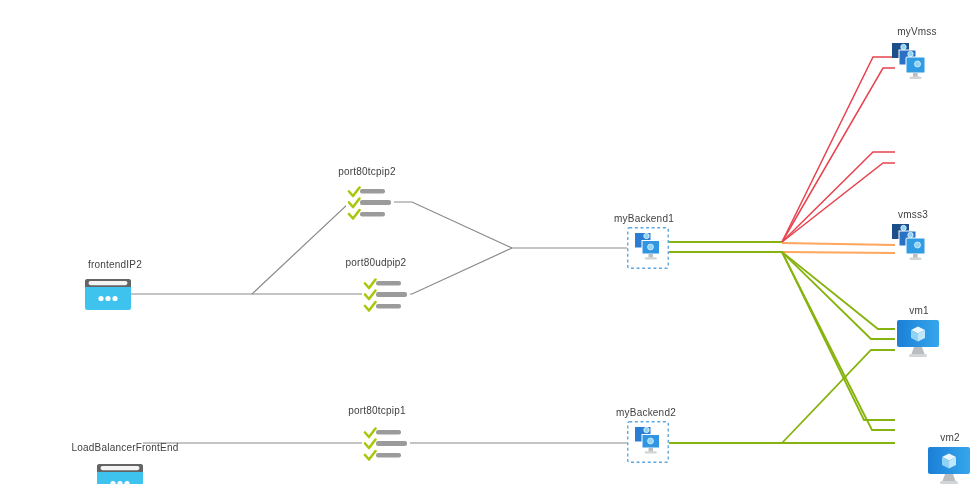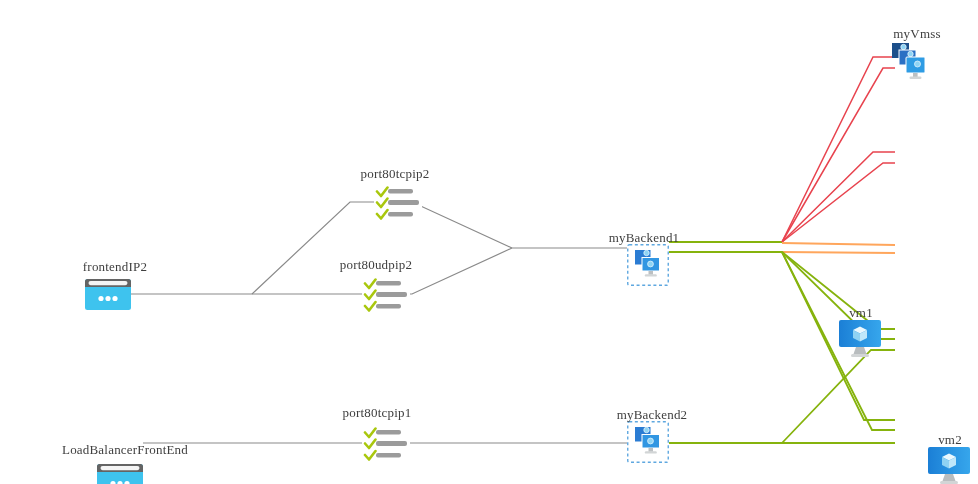--- a/index.html
+++ b/index.html
@@ -6,21 +6,21 @@
   body{font-family:"Liberation Sans",sans-serif;}
   .canvas{position:relative;width:978px;height:484px;background:#ffffff;overflow:hidden;}
   .edges{position:absolute;left:0;top:0;}
   polyline{fill:none;}
   .e-gray{stroke:var(--c-edge_gray,#8a8a8a);stroke-width:1.2;}
   .e-green{stroke:var(--c-edge_green,#86b30d);stroke-width:1.8;}
   .e-red{stroke:var(--c-edge_red,#e8434e);stroke-width:1.5;}
   .e-orange{stroke:var(--c-edge_orange,#ffa65c);stroke-width:1.8;}
   .node{position:absolute;}
   .node .label{position:absolute;transform:translateX(-50%);white-space:nowrap;
-    font-size:13px;color:#3f3f3f;letter-spacing:.2px;font-family:Liberation Serif, serif;}
+    font-size:10px;color:#3f3f3f;letter-spacing:.2px;}
   .f-cyan{fill:var(--c-icon_cyan,#3ec3ee);}
   .f-bar{fill:var(--c-bar_gray,#9b9b9b);}
   .s-check{stroke:var(--c-check_green,#a9c70d);stroke-width:2.6;fill:none;
     stroke-linecap:round;stroke-linejoin:round;}
   .dot{fill:#8fd4f4;stroke:#dff2fc;stroke-width:.8;}
 </style>
 </head>
 <body>
 
 <div class="canvas">
@@ -72,21 +72,21 @@
         <rect x="0" y="0" width="46" height="31" rx="2.5" class="f-cyan"></rect>
         <path d="M0 8 V2.5 A2.5 2.5 0 0 1 2.5 0 H43.5 A2.5 2.5 0 0 1 46 2.5 V8 Z" fill="#646464"></path>
         <rect x="3.5" y="2" width="39" height="4.2" rx="2.1" fill="#f4f4f4"></rect>
         <circle cx="16" cy="19.5" r="2.6" fill="#fff"></circle>
         <circle cx="23" cy="19.5" r="2.6" fill="#fff"></circle>
         <circle cx="30" cy="19.5" r="2.6" fill="#fff"></circle>
       </svg>
     </div>
   </div>
 
-  <div class="node" style="left:374px;top:186px;">
+  <div class="node" style="left:346px;top:186px;">
     <div class="label" style="left:21px;top:-20px;">port80tcpip2</div>
     <div>
       <svg width="48" height="34" viewBox="0 0 48 34">
         <rect x="0" y="0" width="48" height="34" fill="#fff"></rect>
         <rect x="14" y="3" width="25" height="4.5" rx="2" class="f-bar"></rect>
         <path d="M3 5.5 l4 4.5 l6.5 -8.5" class="s-check"></path>
         <rect x="14" y="14" width="31" height="5" rx="2" class="f-bar"></rect>
         <path d="M3 16.5 l4 4.5 l6.5 -8.5" class="s-check"></path>
         <rect x="14" y="26" width="25" height="4.5" rx="2" class="f-bar"></rect>
         <path d="M3 28 l4 4.5 l6.5 -8.5" class="s-check"></path>
@@ -117,37 +117,37 @@
         <rect x="14" y="3" width="25" height="4.5" rx="2" class="f-bar"></rect>
         <path d="M3 5.5 l4 4.5 l6.5 -8.5" class="s-check"></path>
         <rect x="14" y="14" width="31" height="5" rx="2" class="f-bar"></rect>
         <path d="M3 16.5 l4 4.5 l6.5 -8.5" class="s-check"></path>
         <rect x="14" y="26" width="25" height="4.5" rx="2" class="f-bar"></rect>
         <path d="M3 28 l4 4.5 l6.5 -8.5" class="s-check"></path>
       </svg>
     </div>
   </div>
 
-  <div class="node" style="left:627px;top:227px;margin-top:17px;">
+  <div class="node" style="left:627px;top:227px;">
     <div class="label" style="left:17px;top:-14px;">myBackend1</div>
     <div>
       <svg width="42" height="42" viewBox="0 0 42 42">
         <rect x="0.75" y="0.75" width="40.5" height="40.5" rx="1.5" fill="#fff" stroke="#5fa8e0" stroke-width="1.4" stroke-dasharray="3 2.6"></rect>
         <rect x="8" y="6" width="15.5" height="14.5" fill="#2b7cd3"></rect>
         <circle cx="19.5" cy="9" r="2.7" class="dot"></circle>
         <rect x="15" y="13.5" width="17.5" height="13.5" fill="#3196e2" stroke="#fff" stroke-width="1"></rect>
         <circle cx="23.5" cy="20" r="2.9" class="dot"></circle>
         <rect x="21.5" y="27" width="4.5" height="3.8" fill="#bcc0c2"></rect>
         <rect x="17.8" y="30.2" width="12" height="2.4" rx="1.2" fill="#d2d5d6"></rect>
       </svg>
     </div>
   </div>
 
   <div class="node" style="left:627px;top:421px;">
-    <div class="label" style="left:25px;top:-14px;text-align:right;">myBackend2</div>
+    <div class="label" style="left:19px;top:-14px;text-align:right;">myBackend2</div>
     <div>
       <svg width="42" height="42" viewBox="0 0 42 42">
         <rect x="0.75" y="0.75" width="40.5" height="40.5" rx="1.5" fill="#fff" stroke="#5fa8e0" stroke-width="1.4" stroke-dasharray="3 2.6"></rect>
         <rect x="8" y="6" width="15.5" height="14.5" fill="#2b7cd3"></rect>
         <circle cx="19.5" cy="9" r="2.7" class="dot"></circle>
         <rect x="15" y="13.5" width="17.5" height="13.5" fill="#3196e2" stroke="#fff" stroke-width="1"></rect>
         <circle cx="23.5" cy="20" r="2.9" class="dot"></circle>
         <rect x="21.5" y="27" width="4.5" height="3.8" fill="#bcc0c2"></rect>
         <rect x="17.8" y="30.2" width="12" height="2.4" rx="1.2" fill="#d2d5d6"></rect>
       </svg>
@@ -164,22 +164,37 @@
         <circle cx="18.5" cy="11" r="2.7" class="dot"></circle>
         <rect x="14" y="14" width="19" height="16" rx="1" fill="#2f9ce4" stroke="#fff" stroke-width="1"></rect>
         <circle cx="25.5" cy="21" r="3" class="dot"></circle>
         <rect x="21" y="30" width="4.6" height="4" fill="#bcc0c2"></rect>
         <rect x="17.5" y="33.6" width="12" height="2.4" rx="1.2" fill="#d2d5d6"></rect>
       </svg>
     </div>
   </div>
 
 
-
-  <div class="node" style="left:839px;top:320px;">
+  <div class="node" style="left:892px;top:224px;">
+    <div class="label" style="left:21px;top:-15px;">vmss3</div>
+    <div>
+      <svg width="40" height="44" viewBox="0 0 40 44">
+        <rect x="0" y="0" width="17" height="15" fill="#1c4f8a"></rect>
+        <circle cx="11.5" cy="4" r="2.7" class="dot"></circle>
+        <rect x="7" y="7" width="17" height="15" fill="#2a70c4" stroke="#fff" stroke-width="1"></rect>
+        <circle cx="18.5" cy="11" r="2.7" class="dot"></circle>
+        <rect x="14" y="14" width="19" height="16" rx="1" fill="#2f9ce4" stroke="#fff" stroke-width="1"></rect>
+        <circle cx="25.5" cy="21" r="3" class="dot"></circle>
+        <rect x="21" y="30" width="4.6" height="4" fill="#bcc0c2"></rect>
+        <rect x="17.5" y="33.6" width="12" height="2.4" rx="1.2" fill="#d2d5d6"></rect>
+      </svg>
+    </div>
+  </div>
+
+  <div class="node" style="left:897px;top:320px;">
     <div class="label" style="left:22px;top:-15px;">vm1</div>
     <div>
       <svg width="42" height="40" viewBox="0 0 42 40">
         <defs>
           <linearGradient id="vg1" x1="0" y1="0" x2="1" y2="0">
             <stop offset="0" stop-color="#1b7fd6"></stop>
               <stop offset="1" stop-color="#36a6ec"></stop>
           </linearGradient>
         </defs>
         <rect x="0" y="0" width="42" height="27" rx="2" fill="url(#vg1)"></rect>

